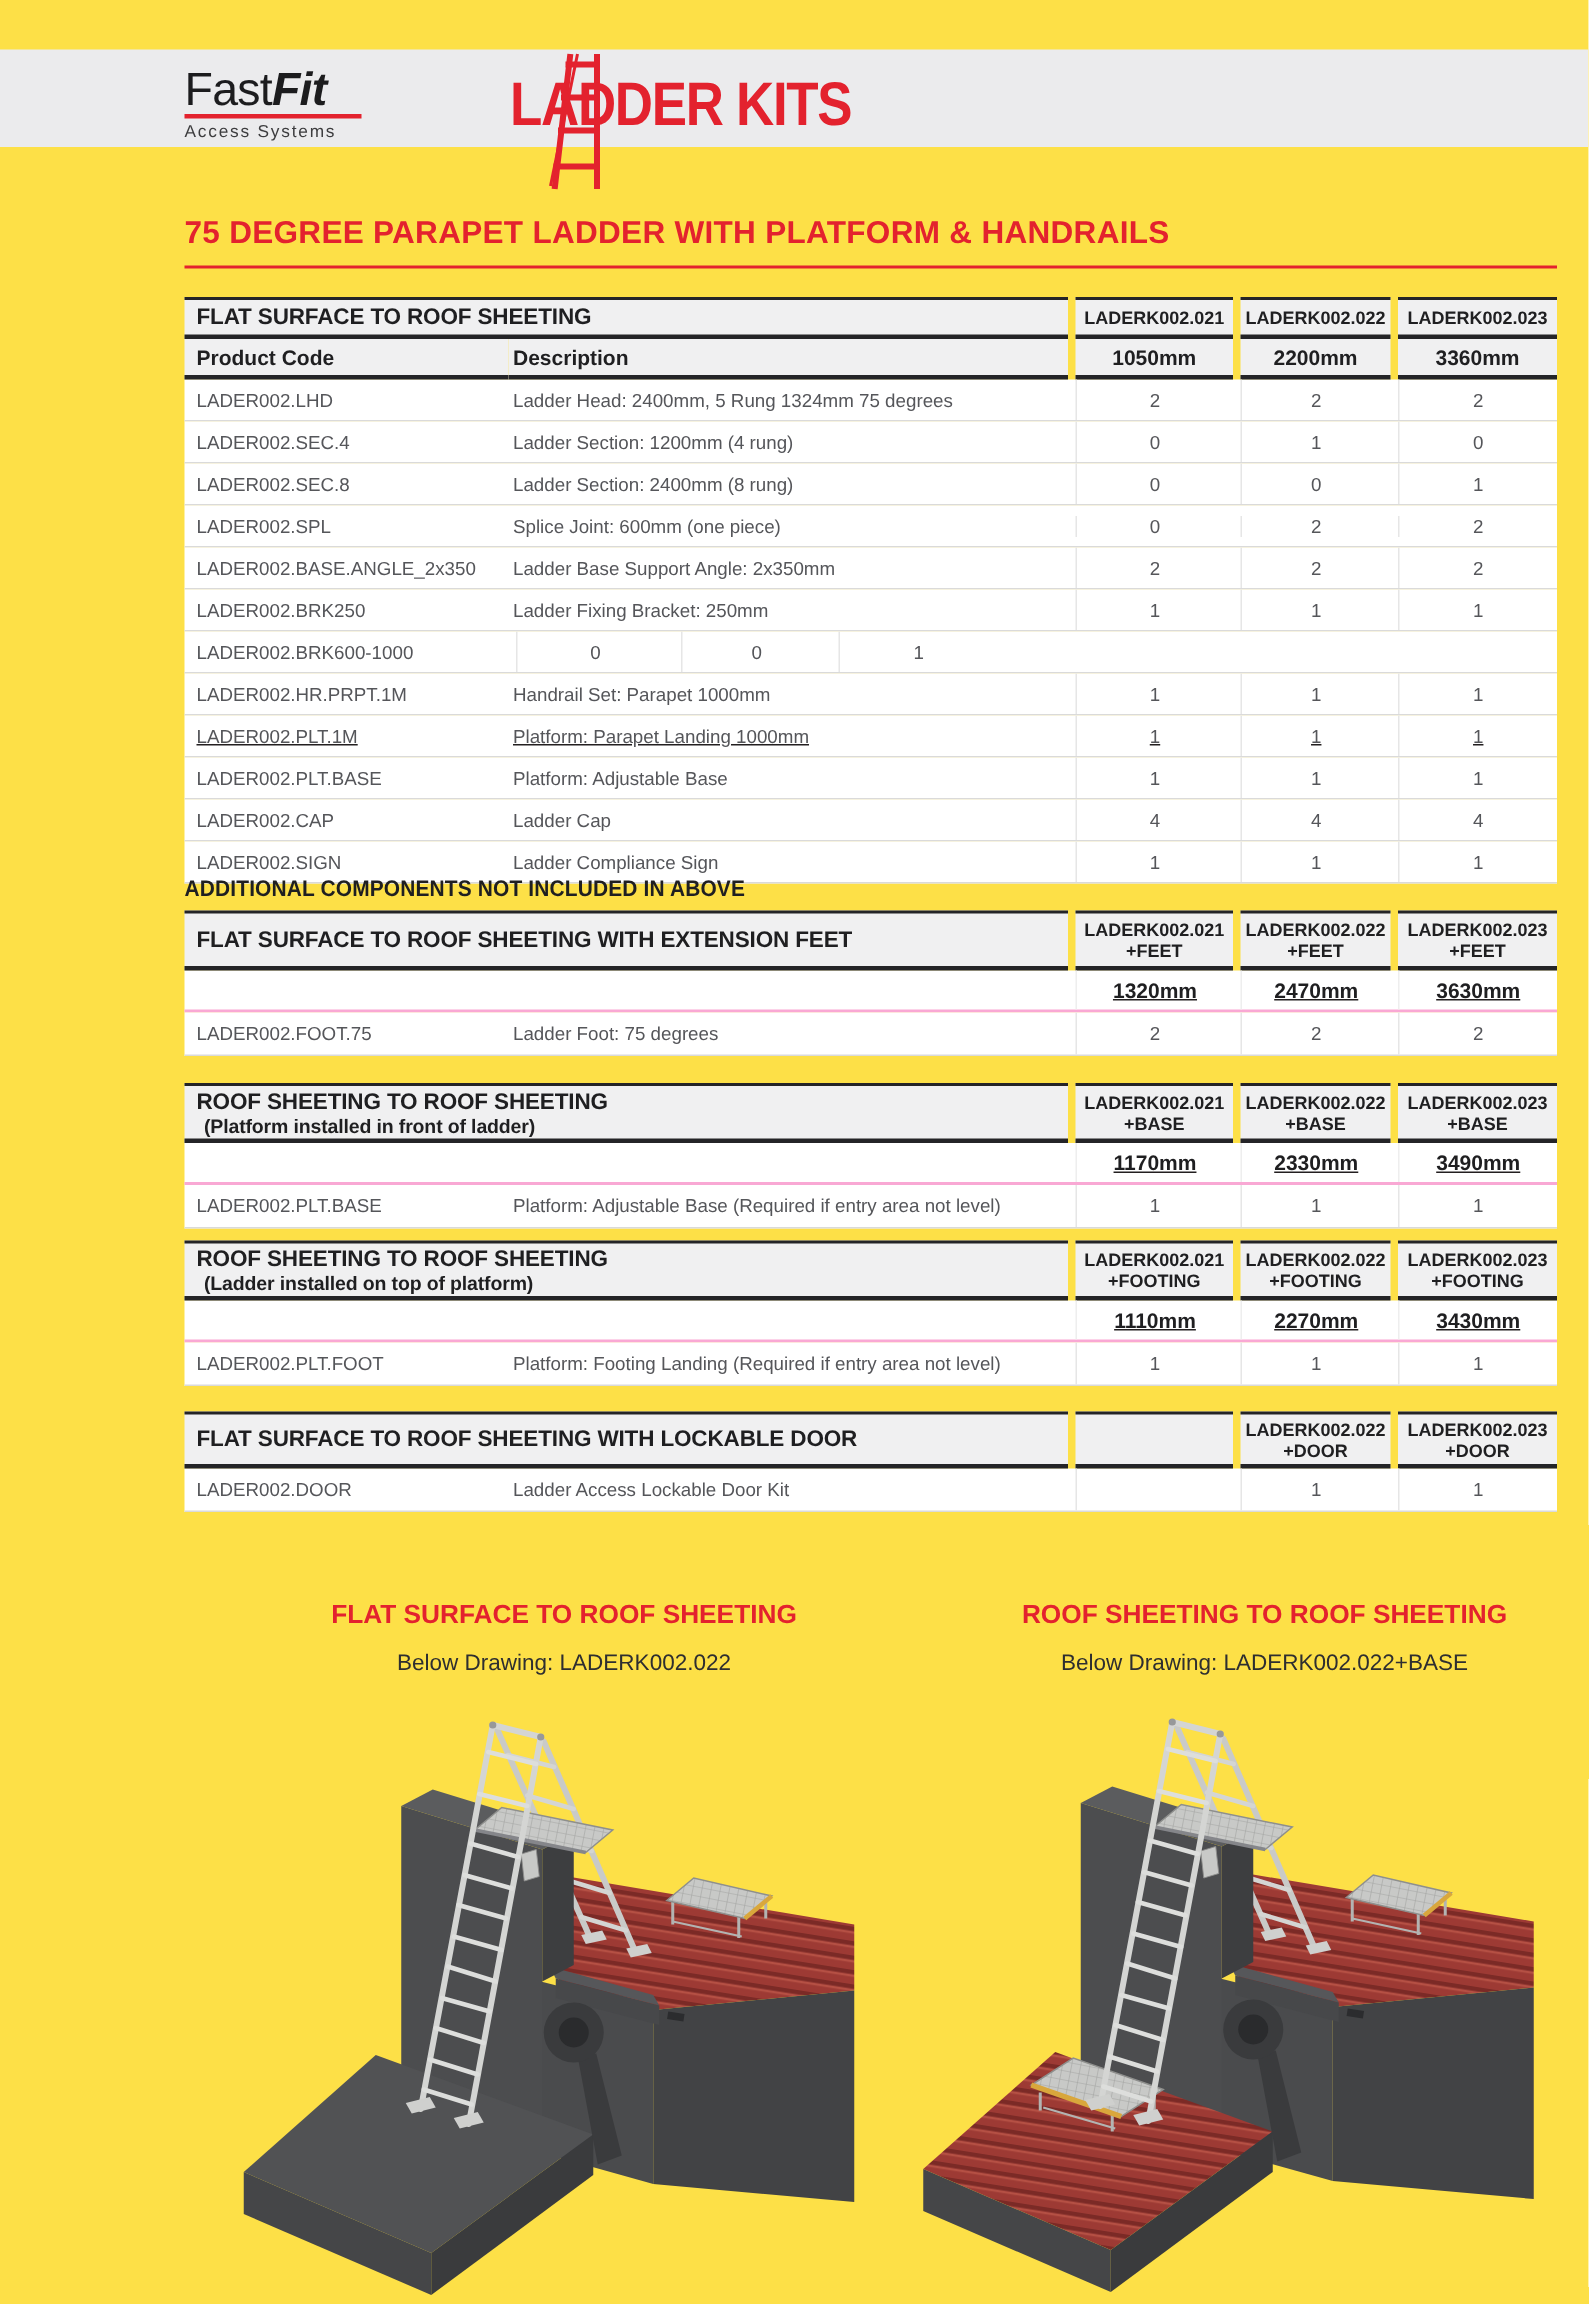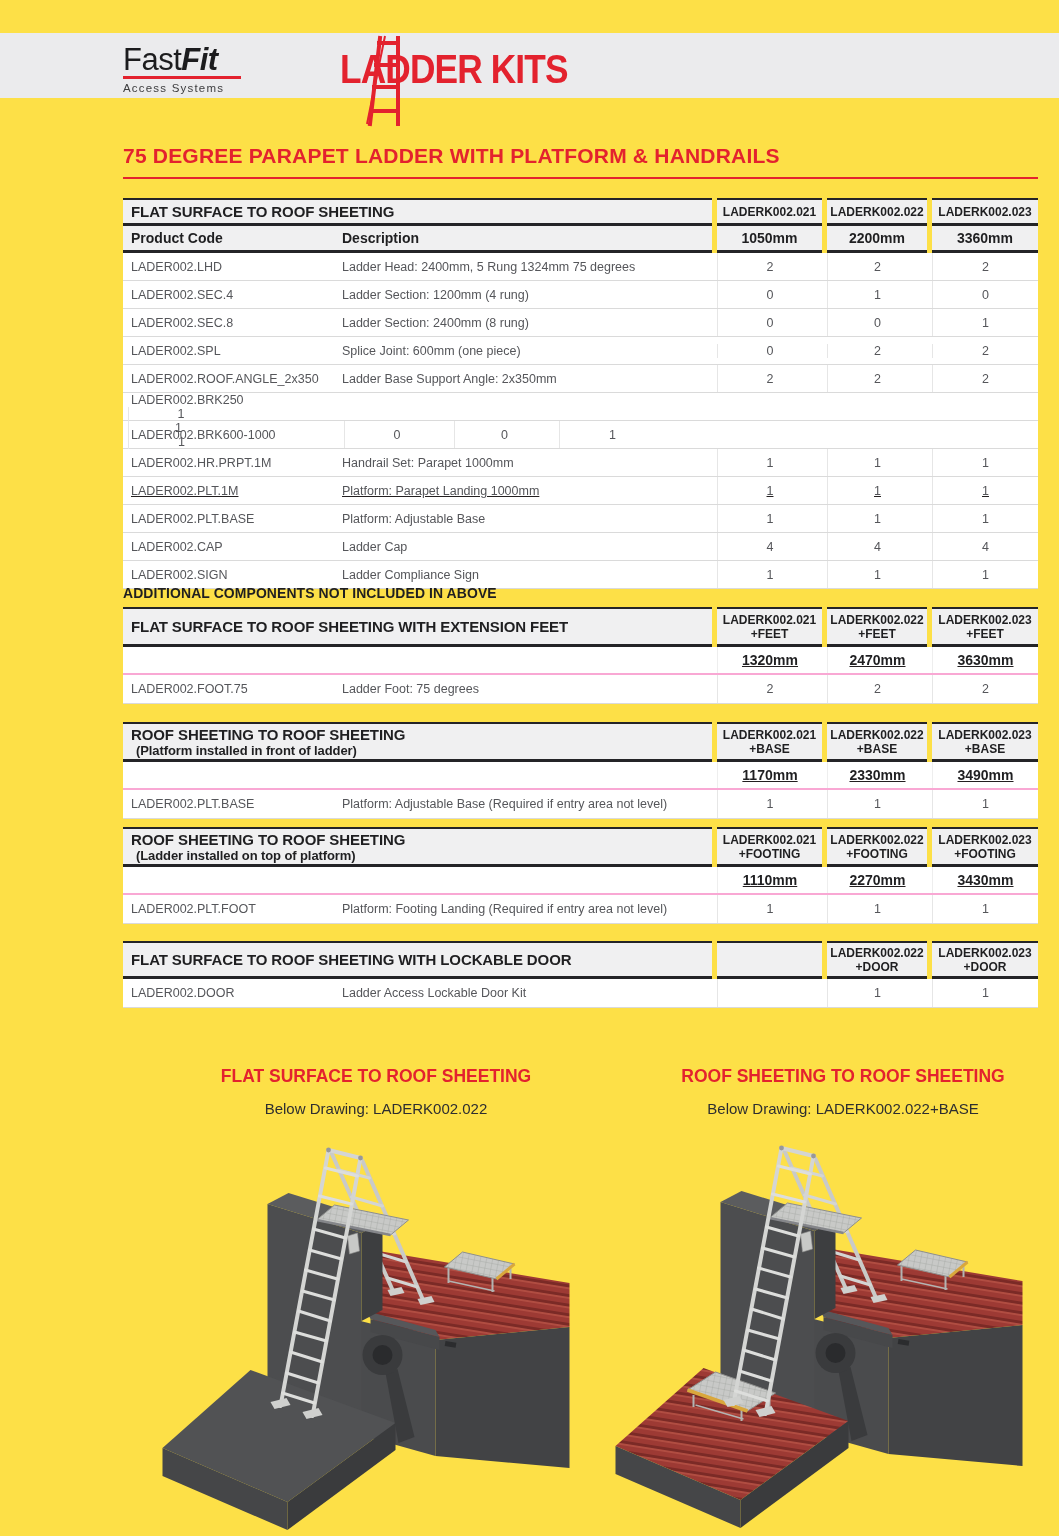--- a/index.html
+++ b/index.html
@@ -170,38 +170,41 @@
         </div>
         <div class="cell cq cq4">
           <span class="dtext" style="width: 100%; text-align: center;">2</span>
         </div>
         <div class="cell cq cq5">
           <span class="dtext" style="width: 100%; text-align: center;">2</span>
         </div>
       </div>
       <div class="trow drow" style="height: 27px;">
         <div class="cell c1">
-          <div class="dtext">LADER002.ROOF.ANGLE_2x350</div>
+          <div class="dtext">LADER002.BASE.ANGLE_2x350</div>
         </div>
         <div class="cell c2">
           <div class="dtext">Ladder Base Support Angle: 2x350mm</div>
         </div>
         <div class="cell cq">
           <span class="dtext" style="width: 100%; text-align: center;">2</span>
         </div>
         <div class="cell cq cq4">
           <span class="dtext" style="width: 100%; text-align: center;">2</span>
         </div>
         <div class="cell cq cq5">
           <span class="dtext" style="width: 100%; text-align: center;">2</span>
         </div>
       </div>
-      <div class="trow drow" style="height: 27px; flex-direction: column;">
+      <div class="trow drow" style="height: 27px;">
         <div class="cell c1">
           <div class="dtext">LADER002.BRK250</div>
+        </div>
+        <div class="cell c2">
+          <div class="dtext">Ladder Fixing Bracket: 250mm</div>
         </div>
         <div class="cell cq">
           <span class="dtext" style="width: 100%; text-align: center;">1</span>
         </div>
         <div class="cell cq cq4">
           <span class="dtext" style="width: 100%; text-align: center;">1</span>
         </div>
         <div class="cell cq cq5">
           <span class="dtext" style="width: 100%; text-align: center;">1</span>
         </div>

